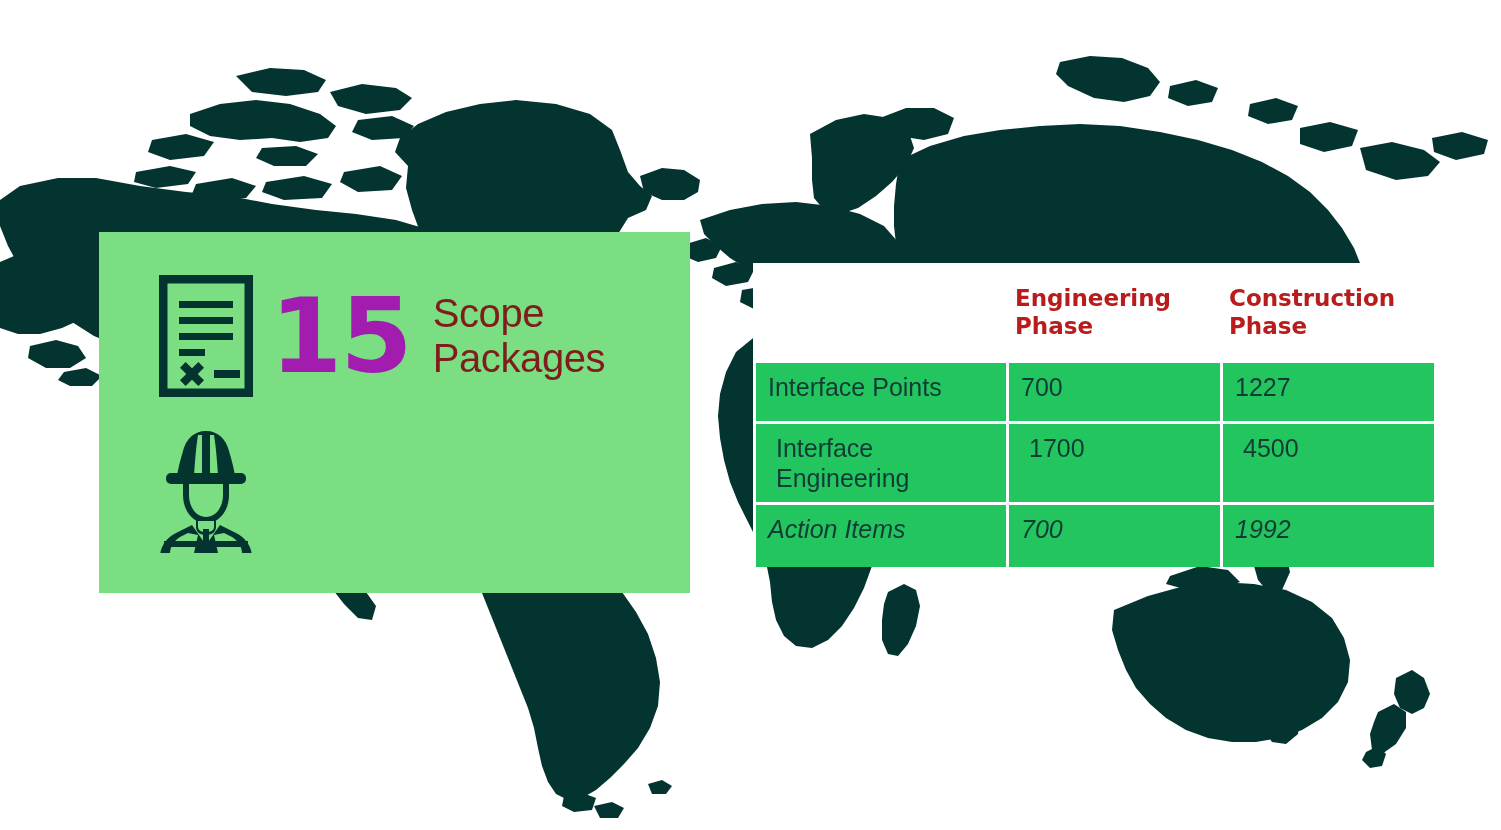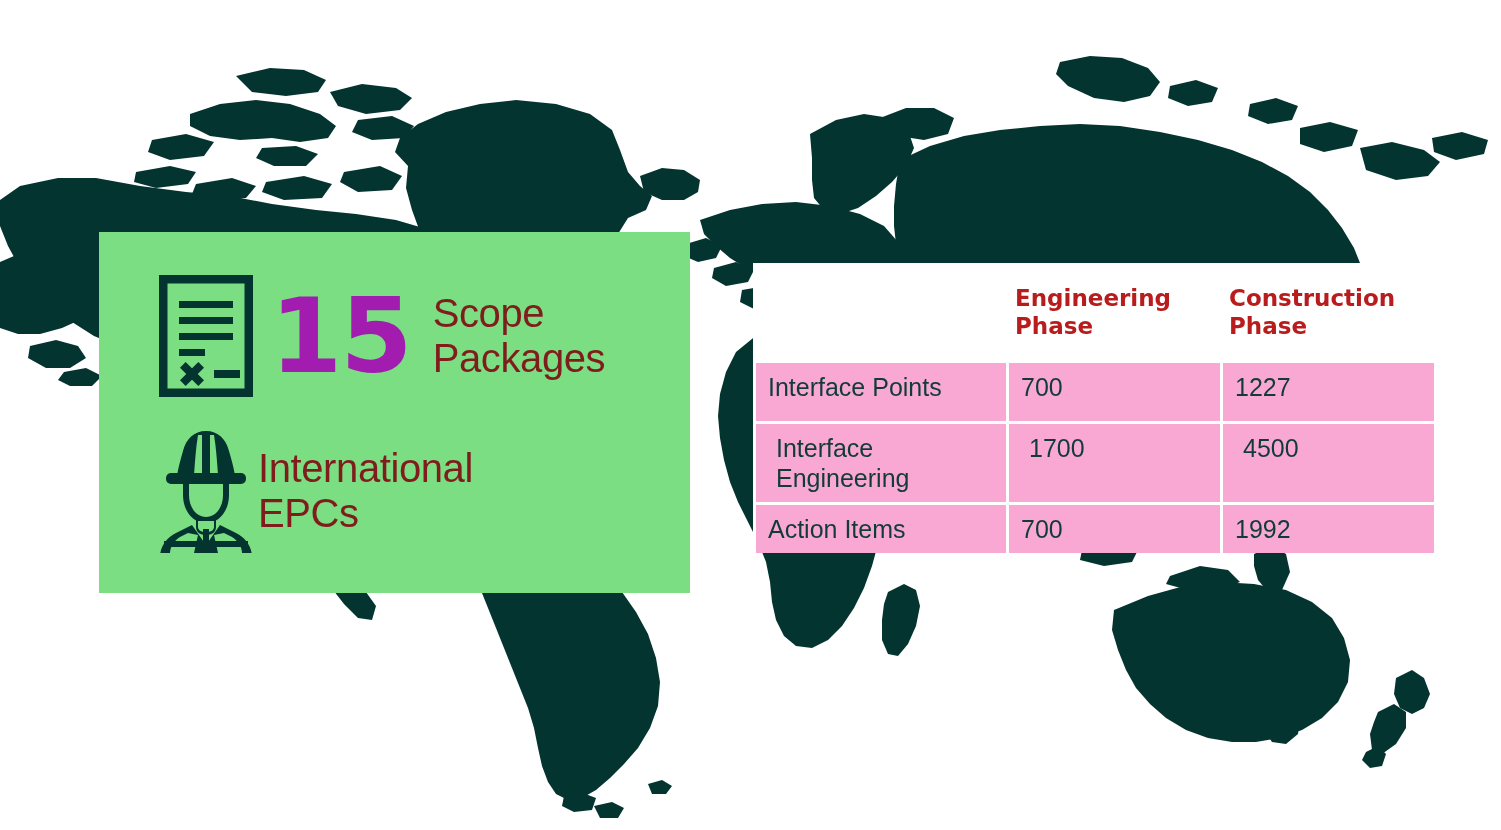--- a/index.html
+++ b/index.html
@@ -108,33 +108,33 @@
     text-align: left;
     vertical-align: top;
     padding: 18px 6px 20px 6px;
     height: 82px;
     box-sizing: border-box;
   }
   #data-table thead th.corner {
     background: #ffffff;
   }
   #data-table tbody td {
-    background: #f9a8d4;
+    background: #22c55e;
     color: #123b37;
     font-family: "Liberation Sans", sans-serif;
     font-size: 25px;
     line-height: 30px;
     text-align: left;
     vertical-align: top;
     padding: 9px 0 9px 12px;
     box-sizing: border-box;
   }
   #data-table tbody tr.r0 td { height: 58px; }
   #data-table tbody tr.r1 td { height: 70px; padding-left: 20px; }
-  #data-table tbody tr.r2 td { height: 48px; }
+  #data-table tbody tr.r2 td { height: 62px; font-style: italic; }
 </style>
 </head>
 <body>
 
 <div id="stage">
 
   <div id="world-map">
     <svg viewBox="0 0 1501 830" xmlns="http://www.w3.org/2000/svg" aria-hidden="true">
       <g fill="#04342f">
 
@@ -273,24 +273,20 @@
             <path d="M36 96 L20 104 C10 109 4 118 4 128 L4 124 L96 124 L96 128 C96 118 90 109 80 104 L64 96 L50 116 Z"></path>
 
             <path d="M32 104 L24 108 C18 112 14 118 14 124 L38 124 L42 106 Z" fill="#7cde82"></path>
             <path d="M68 104 L76 108 C82 112 86 118 86 124 L62 124 L58 106 Z" fill="#7cde82"></path>
 
             <rect x="8" y="112" width="84" height="6"></rect>
 
             <rect x="47" y="100" width="6" height="24"></rect>
           </g>
         </svg>
-      </span>
-      <span class="stat-label">
-        <span>International</span><br>
-        <span>EPCs</span>
       </span>
     </div>
 
   </div>
 
   <div id="data-table">
     <table>
       <colgroup>
         <col class="c0">
           <col class="c1">

